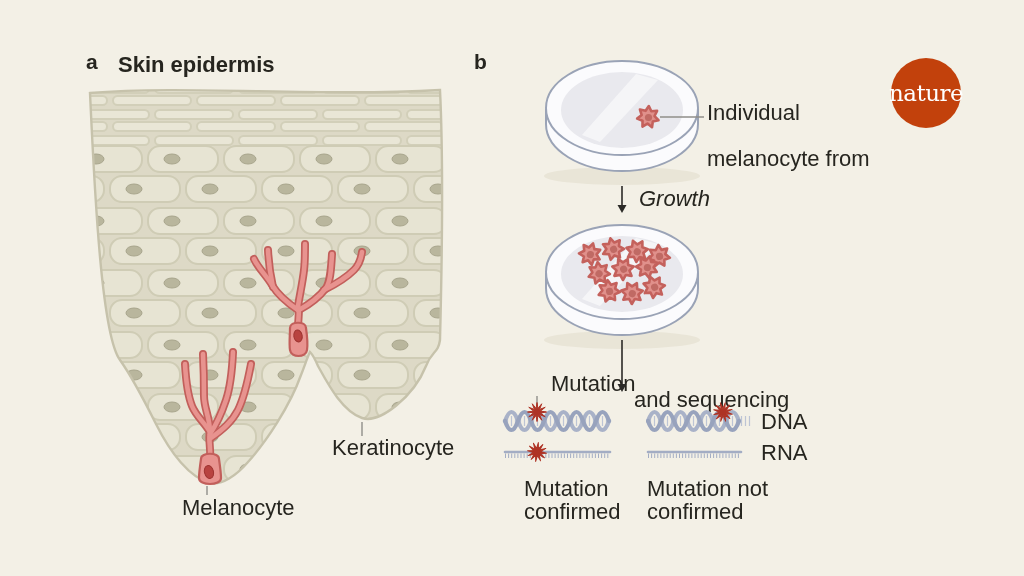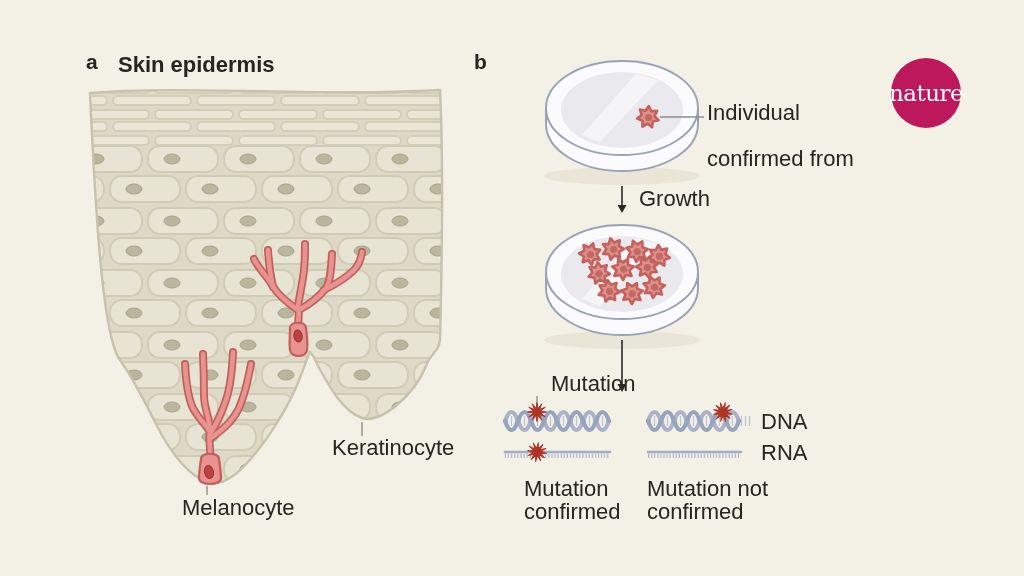--- a/index.html
+++ b/index.html
@@ -36,21 +36,21 @@
   .leader{stroke:#8f8e89;stroke-width:1.4;fill:none;}
   
   .strand{fill:none;stroke:#98a3bd;stroke-width:4.2;stroke-linecap:round;}
   .s2{stroke:#a9b2c8;}
   .rung{stroke:#bcc4d5;stroke-width:1.2;fill:none;}
   .comb-line{stroke:#a3adc4;stroke-width:2.6;fill:none;stroke-linecap:round;}
   .comb-teeth{stroke:#a3adc4;stroke-width:1;fill:none;}
   .burst{fill:#ae3325;stroke:#ae3325;stroke-width:1;stroke-linejoin:round;}
   
   .logo{position:absolute;left:891px;top:58px;width:70px;height:70px;border-radius:50%;
-        background:#be185d;display:flex;align-items:center;justify-content:center;}
+        background:#c2410c;display:flex;align-items:center;justify-content:center;}
   .logo span{font-family:"DejaVu Serif",serif;font-size:23px;color:#ffffff;letter-spacing:-0.5px;}
 </style>
 </head>
 <body>
 
 <div class="lbl panel-letter" style="left:86px;top:50px;">a</div>
 <div class="lbl bold" style="left:118px;top:53px;">Skin epidermis</div>
 
 <svg class="abs" style="left:70px;top:82px;" width="400" height="440" viewBox="0 0 400 440">
   <defs>
@@ -122,27 +122,27 @@
   <path class="leader" d="M292,340 L292,354"></path>
   <path class="leader" d="M137,404 L137,413"></path>
 </svg>
 
 <div class="lbl" style="left:332px;top:436px;">Keratinocyte</div>
 <div class="lbl" style="left:182px;top:496px;">Melanocyte</div>
 
 <div class="lbl panel-letter" style="left:474px;top:50px;">b</div>
 
 <div class="lbl" style="left:707px;top:101px;"><span>Individual</span><br>
-<span>confirmed from</span><br>
+<span>melanocyte from</span><br>
 </div>
 
-<div class="lbl" style="left:639px;top:187px;">Growth</div>
+<div class="lbl" style="left:639px;top:187px;font-style:italic;">Growth</div>
 
 <div class="lbl" style="left:634px;top:342px;"><br>
-</div>
+<span>and sequencing</span></div>
 
 <div class="lbl" style="left:507px;top:372px;margin-left:44px;">Mutation</div>
 <div class="lbl" style="left:761px;top:410px;text-align:right;">DNA</div>
 <div class="lbl" style="left:761px;top:441px;">RNA</div>
 <div class="lbl wrap" style="left:504px;top:477px;width:115px;margin-left:20px;">Mutation confirmed</div>
 <div class="lbl wrap" style="left:647px;top:477px;width:135px;">Mutation not confirmed</div>
 
 <svg class="abs" style="left:470px;top:50px;" width="420" height="480" viewBox="0 0 420 480">
   <defs>
     <g id="dish">

